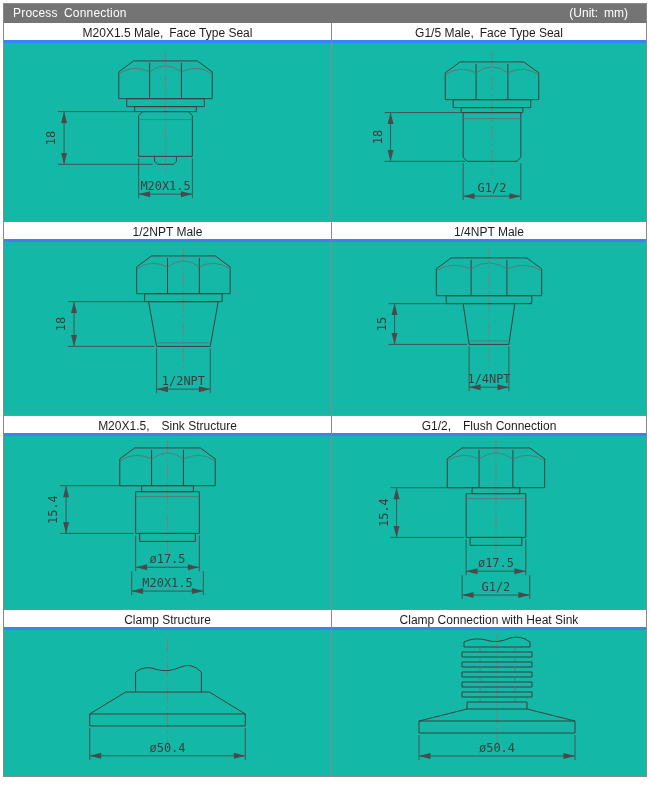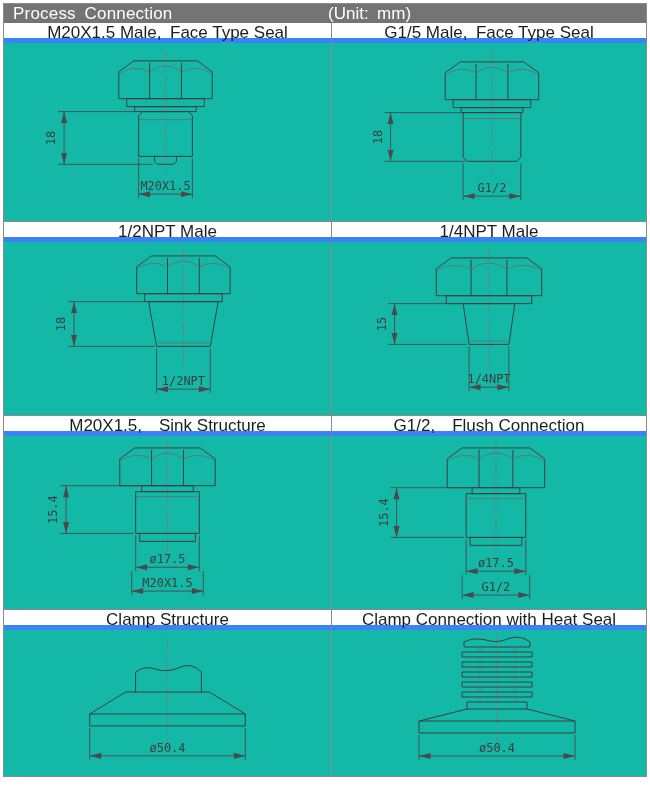--- a/index.html
+++ b/index.html
@@ -2,25 +2,25 @@
 <html><head>
 <meta charset="utf-8">
 <style>
   html,body{margin:0;padding:0;background:#fff;}
   .page{position:relative;width:650px;height:792px;background:#fff;overflow:hidden;
         font-family:"Liberation Sans",sans-serif;}
   .tbl{position:absolute;left:3px;top:3px;width:642px;border:1px solid #8a8a8a;
        display:grid;grid-template-columns:328px 314px;
        grid-template-rows:19px 20px 179px 20px 174px 20px 174px 20px 146px;}
   .topbar{grid-column:1/3;background:#747474;color:#fff;position:relative;
-          font-size:17px;line-height:19px;}
+          font-size:12px;line-height:19px;}
   .topbar .ttl{padding-left:9px;letter-spacing:.2px;}
-  .topbar .unit{position:absolute;top:0;left:324px;width:314px;text-align:left;}
-  .tcell{font-size:17px;line-height:20px;text-align:center;color:#1d1d1d;
-         border-bottom:5px solid #3b82f6;background:#fff;}
+  .topbar .unit{position:absolute;top:0;left:310px;width:314px;text-align:right;}
+  .tcell{font-size:12px;line-height:20px;text-align:center;color:#1d1d1d;
+         border-bottom:3px solid #3b82f6;background:#fff;}
   .c1{border-right:1px solid #8a8a8a;}
   .dcell{border-bottom:1px solid #8a8a8a;background:#14b8a6;}
   .dcell.last{border-bottom:none;}
   .dcell svg{display:block;width:100%;height:100%;}
   .ln{fill:none;stroke:#3f3f3f;stroke-width:1;}
   .thin{fill:none;stroke:#6a6a6a;stroke-width:.8;}
   .cl{fill:none;stroke:#7c7c7c;stroke-width:.9;stroke-dasharray:14 4 3 4;}
   .dim{fill:none;stroke:#4a4a4a;stroke-width:.9;}
   svg text{font-family:"DejaVu Sans Mono",monospace;font-size:12px;fill:#3d3d3d;}
 </style>
@@ -221,21 +221,21 @@
         </g>
         <g>
           <path class="dim" d="M130,140 V164 M198,140 V164"></path>
           <line class="dim" x1="130.5" y1="160" x2="197.5" y2="160" marker-start="url(#arr)" marker-end="url(#arr)"></line>
           <text text-anchor="middle" x="164" y="156">G1/2</text>
         </g>
       </svg>
     </div>
 
     <div class="tcell c1">Clamp Structure</div>
-    <div class="tcell">Clamp Connection with Heat Seal</div>
+    <div class="tcell">Clamp Connection with Heat Sink</div>
 
     <div class="dcell c1 last">
       <svg viewBox="0 0 328 146">
         <path class="cl" d="M164,8 V114"></path>
         <g>
           <path class="ln" d="M132,42 Q141,35 152,39 Q164,43 177,37 Q188,32 198,42"></path>
           <path class="ln" d="M132,42 V62 M198,42 V62"></path>
         </g>
         <g>
           <path class="ln" d="M122,62 H206"></path>

